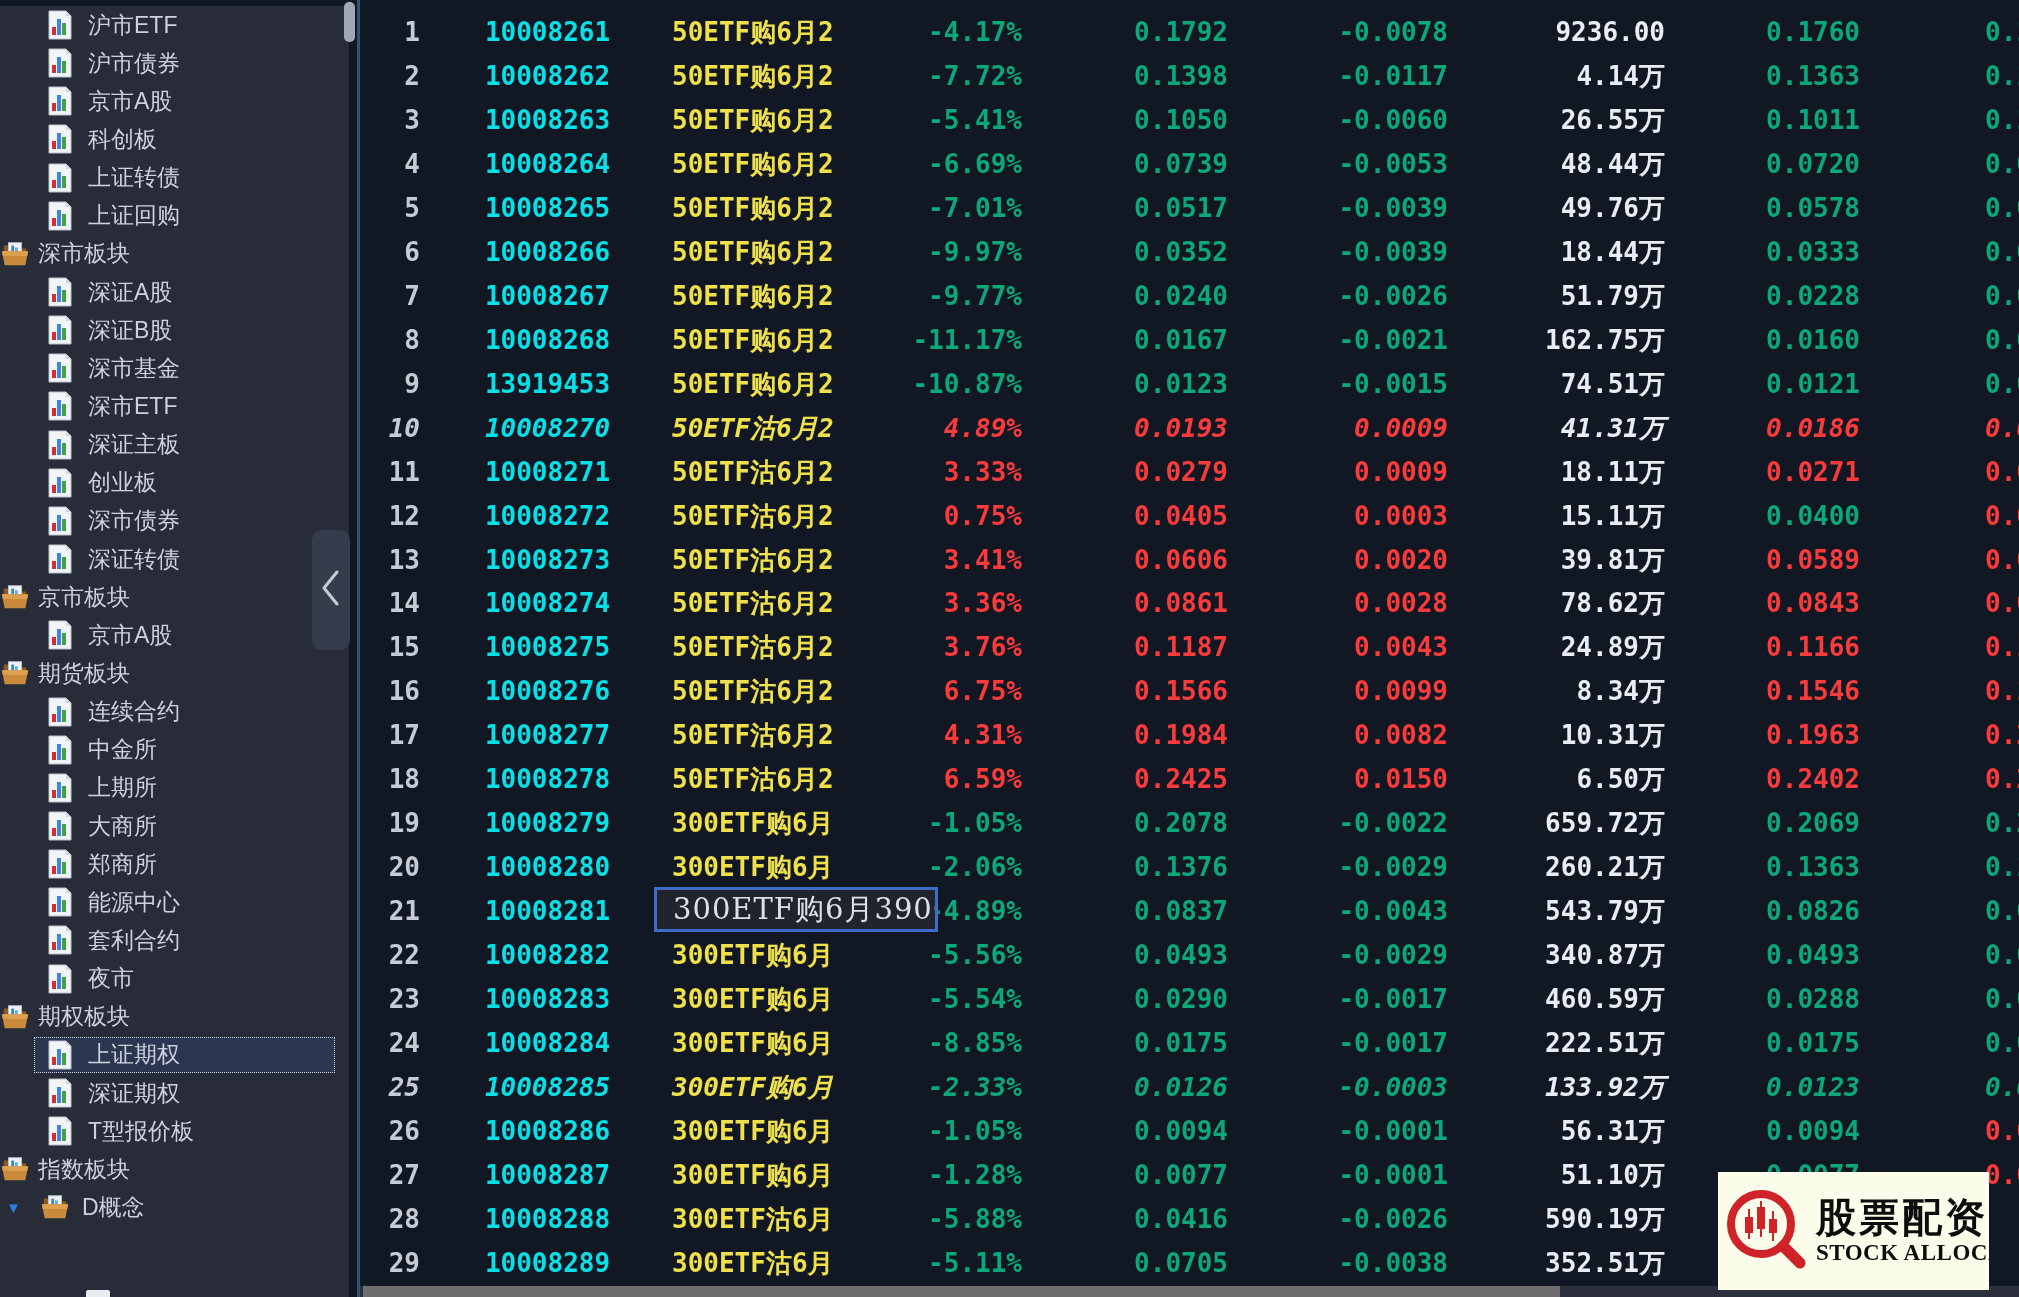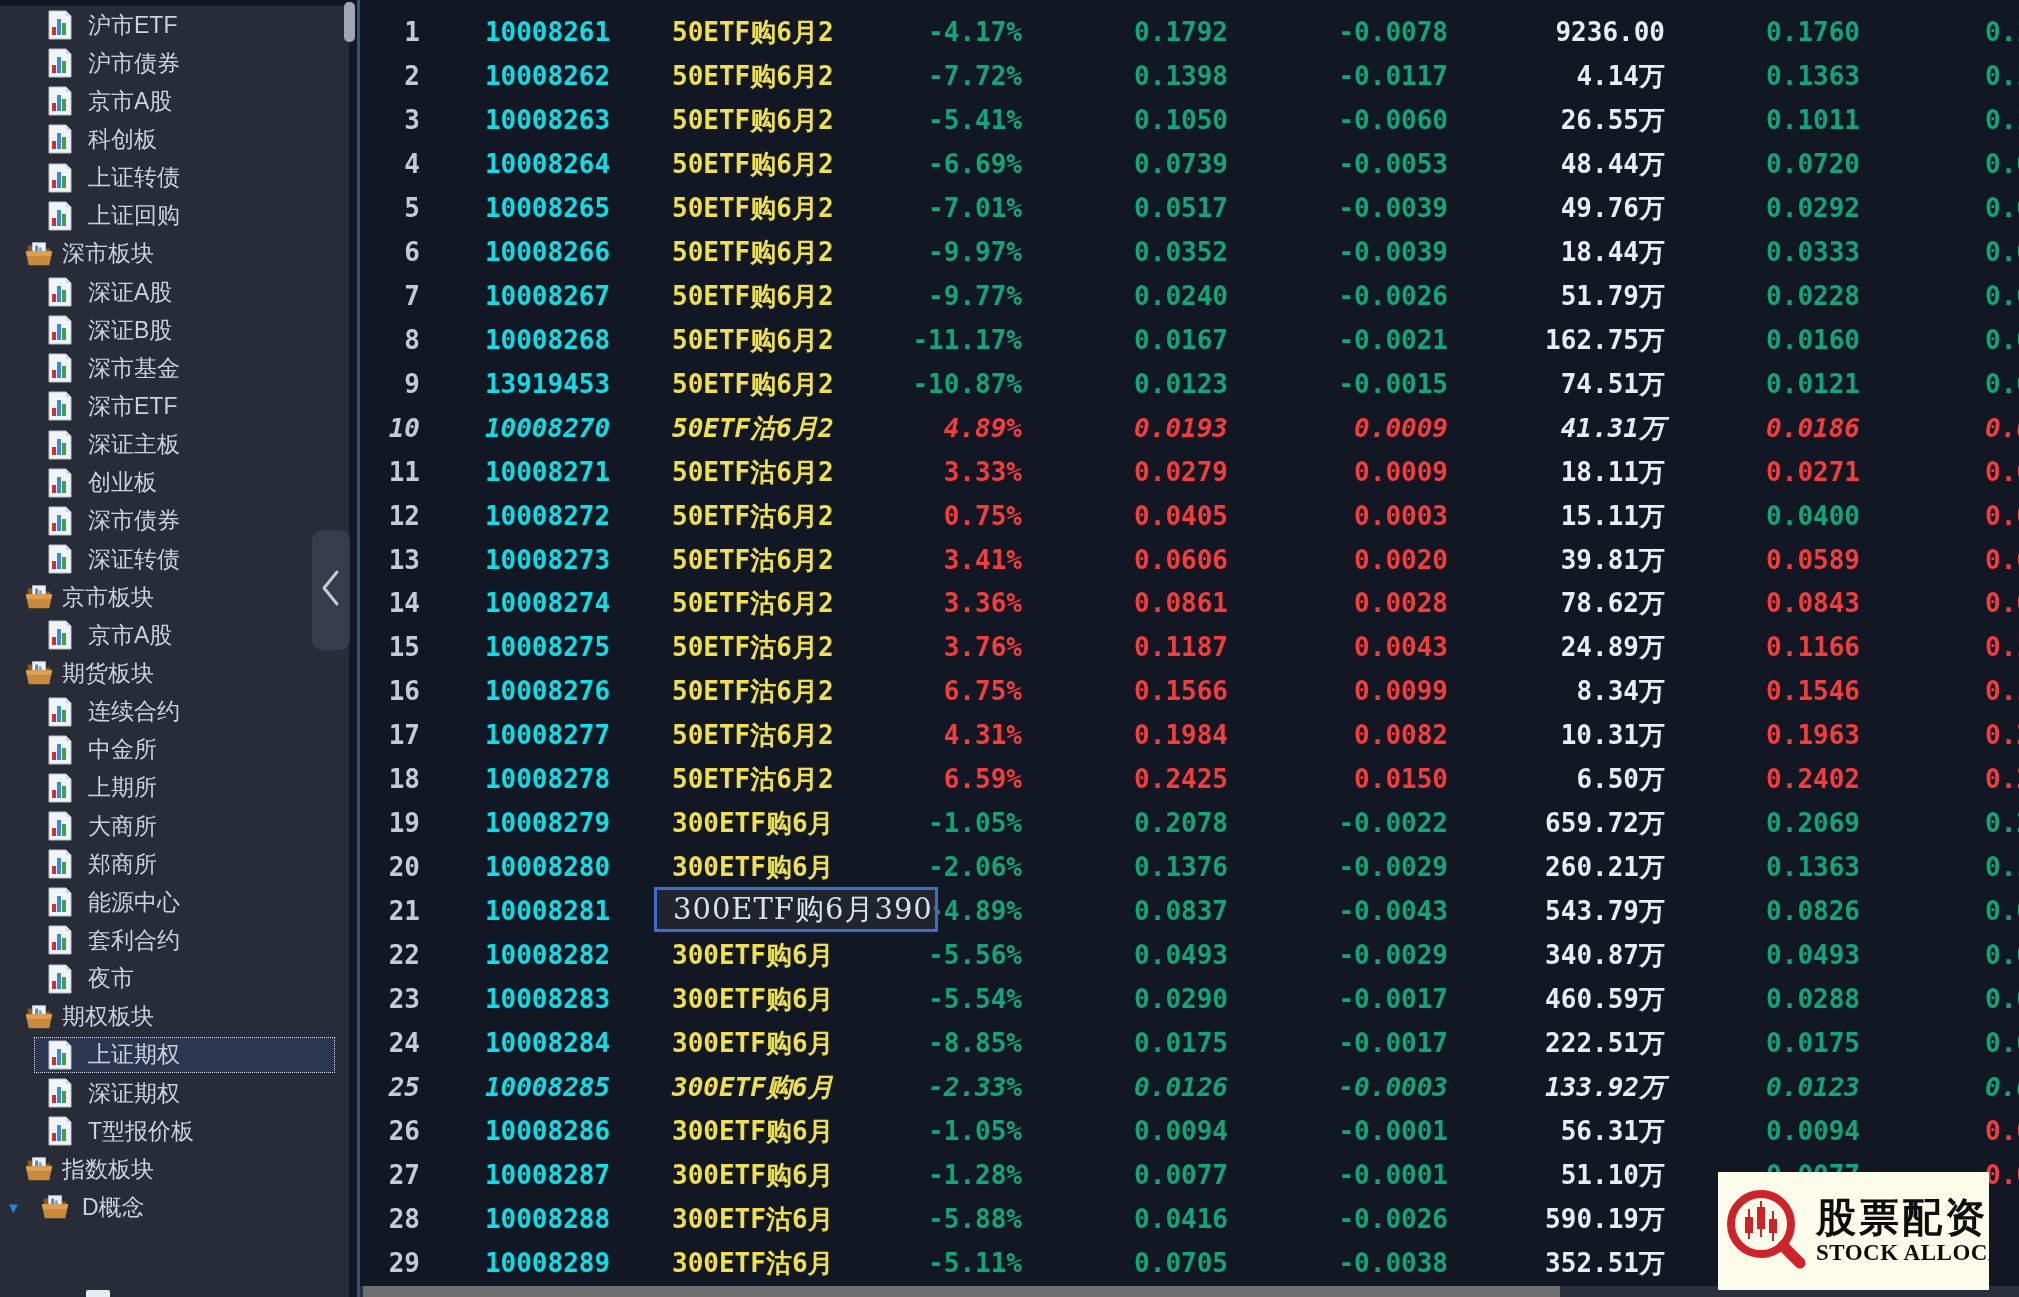--- a/index.html
+++ b/index.html
@@ -23,21 +23,21 @@
   
   .sidebar{
     position:absolute;left:0;top:6px;width:349px;height:1297px;
     background:var(--sidebar-bg);overflow:hidden;
   }
   .side-item{
     position:relative;height:38.15px;display:flex;align-items:center;
     color:var(--side-text);font-size:23px;white-space:nowrap;cursor:default;
   }
   .side-item .icon{display:inline-flex;width:30px;height:30px;flex:0 0 auto;}
-  .side-item.lvl0{padding-left:24px;}
+  .side-item.lvl0{padding-left:0;}
   .side-item.lvl0 .label{margin-left:8px;}
   .side-item.lvl1{padding-left:46px;}
   .side-item.lvl1 .label{margin-left:12px;}
   .side-item.has-arrow{padding-left:6px;}
   .side-item.has-arrow .arrow{width:26px;color:#2f7fe0;font-size:15px;flex:0 0 auto;}
   .side-item.has-arrow .icon{margin-left:8px;}
   .side-item.selected .hl{
     position:absolute;left:34px;right:14px;top:1px;bottom:1px;
     background:#2b3750;border:1px dotted #cfd6e4;z-index:0;
   }
@@ -570,21 +570,21 @@
       <span class="cell-last down">0.0</span>
     </div>
     <div class="q-row" style="top: 185.84px;">
       <span class="cell-num">5</span>
       <span class="cell-code">10008265</span>
       <span class="cell-name">50ETF购6月2</span>
       <span class="cell-pct down">-7.01%</span>
       <span class="cell-price down">0.0517</span>
       <span class="cell-chg down">-0.0039</span>
       <span class="cell-vol">49.76万</span>
-      <span class="cell-price2 down">0.0292</span>
+      <span class="cell-price2 down">0.0578</span>
       <span class="cell-last down">0.0</span>
     </div>
     <div class="q-row" style="top: 229.8px;">
       <span class="cell-num">6</span>
       <span class="cell-code">10008266</span>
       <span class="cell-name">50ETF购6月2</span>
       <span class="cell-pct down">-9.97%</span>
       <span class="cell-price down">0.0352</span>
       <span class="cell-chg down">-0.0039</span>
       <span class="cell-vol">18.44万</span>

